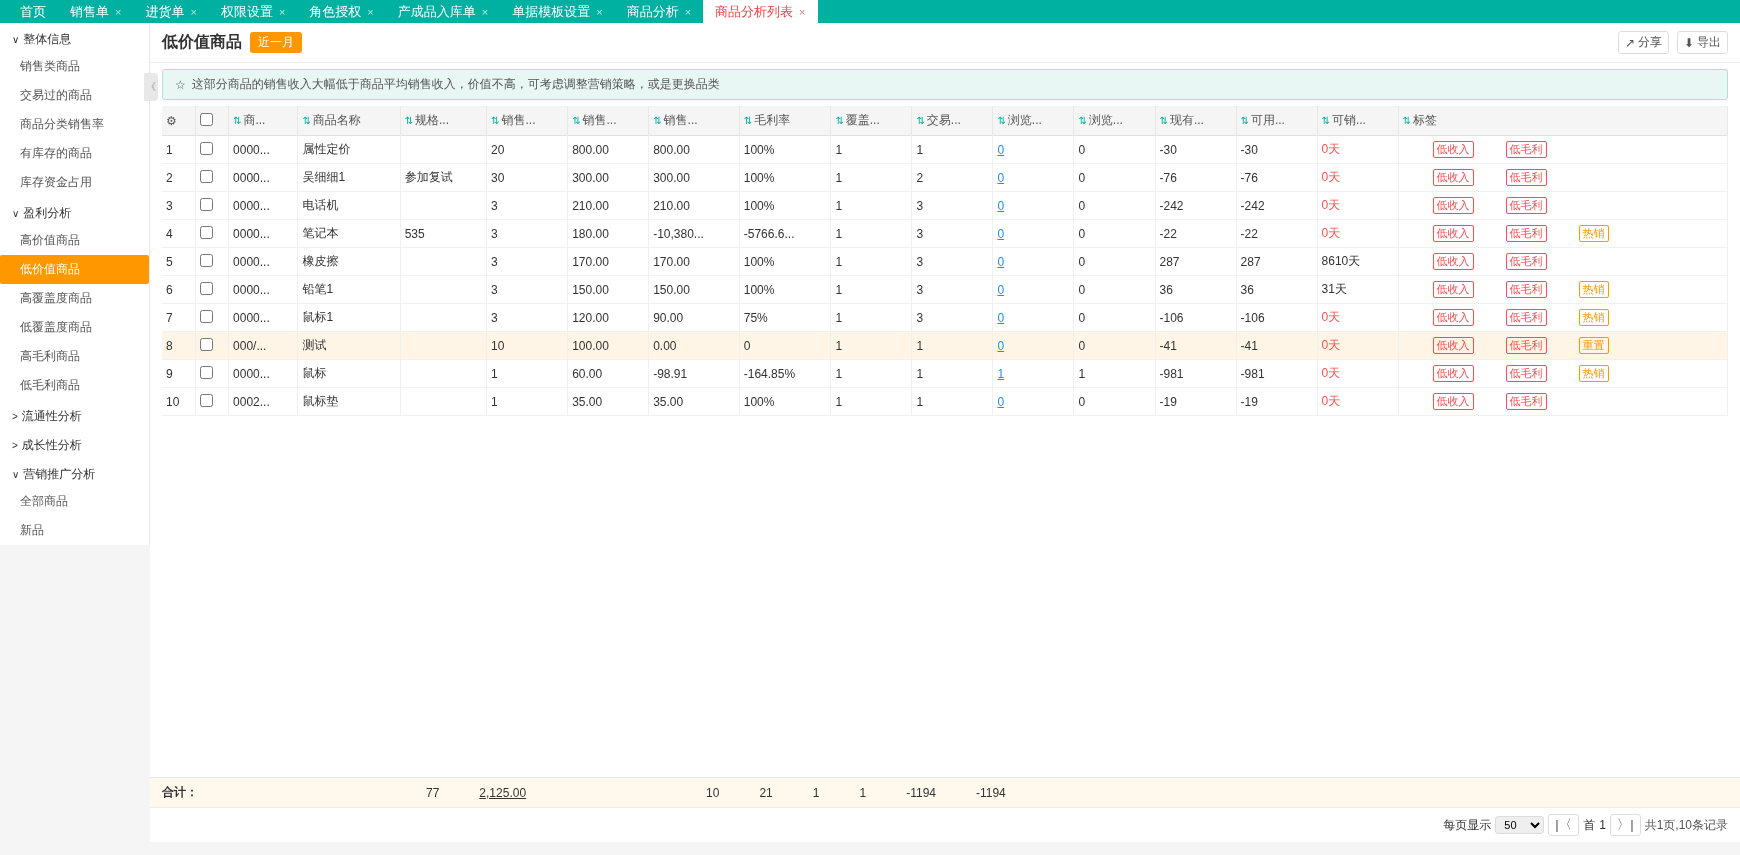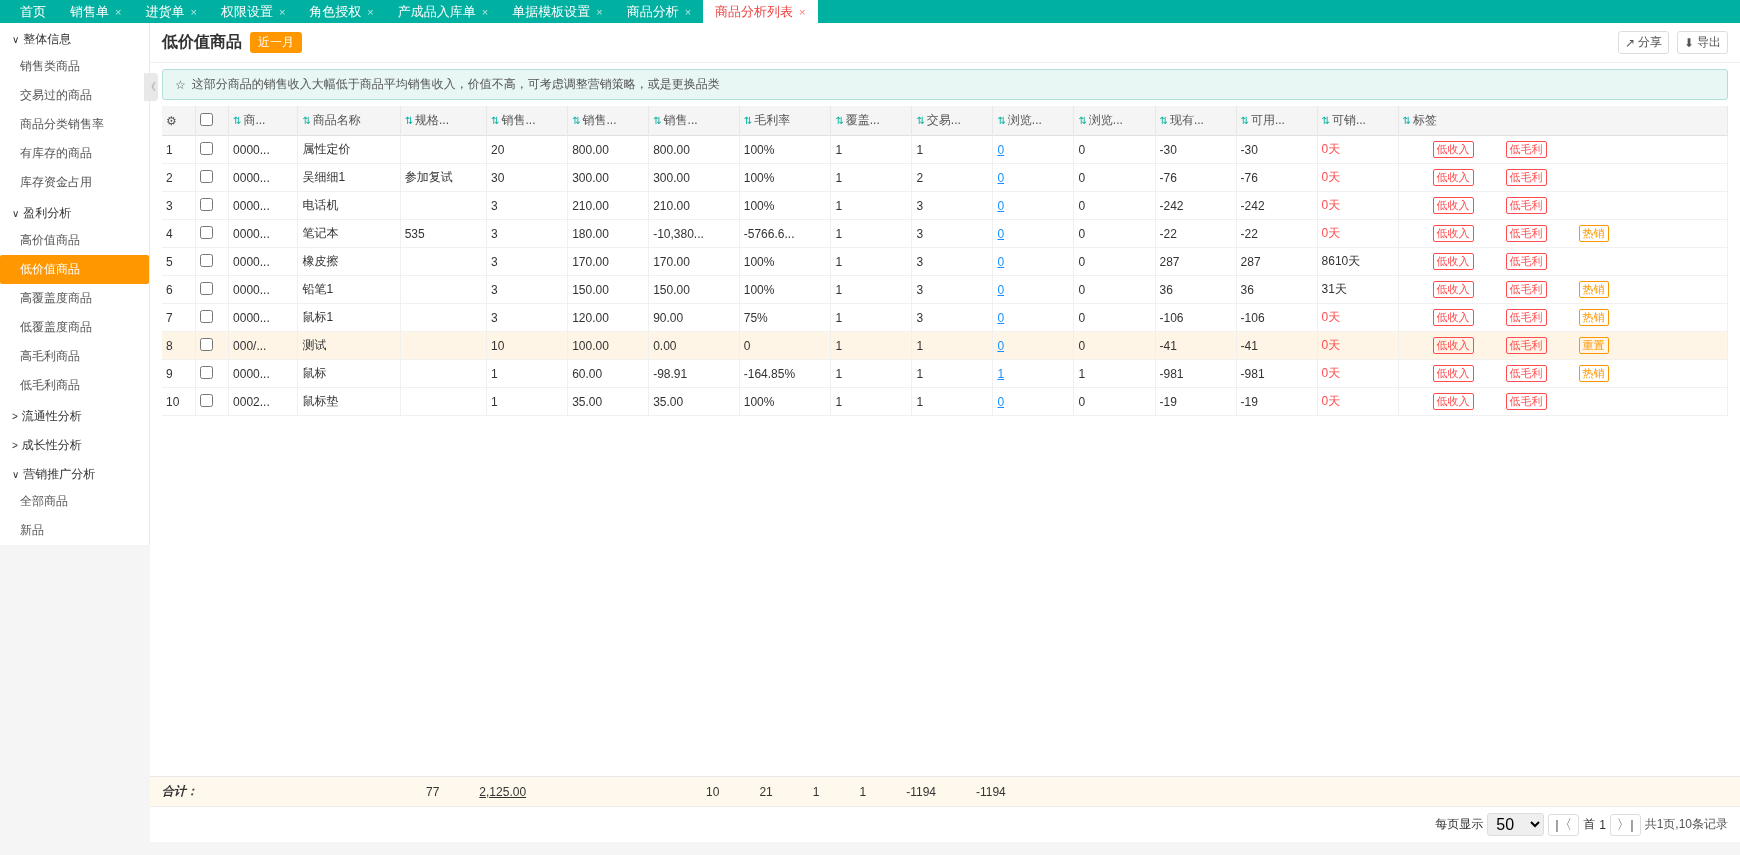--- a/index.html
+++ b/index.html
@@ -188,37 +188,37 @@
     
     .total-row {
       display: flex;
       align-items: center;
       background: #fff8ec;
       border-top: 1px solid #e8e8e8;
       padding: 6px 12px;
       font-size: 12px;
       color: #333;
     }
-    .total-label { font-weight: bold; margin-right: 8px; font-style: italic; }
+    .total-label { font-weight: bold; margin-right: 8px; }
 
     
     .pagination {
       display: flex;
       align-items: center;
       justify-content: flex-end;
       padding: 6px 12px;
       border-top: 1px solid #eee;
       gap: 4px;
       font-size: 12px;
     }
     .page-select {
       border: 1px solid #ddd;
       border-radius: 3px;
       padding: 1px 4px;
-      font-size: 16px;
+      font-size: 11px;
     }
     .page-nav-btn {
       cursor: pointer;
       padding: 1px 6px;
       border: 1px solid #ddd;
       border-radius: 3px;
       background: #fff;
       color: #555;
     }
     .page-info { color: #555; }

